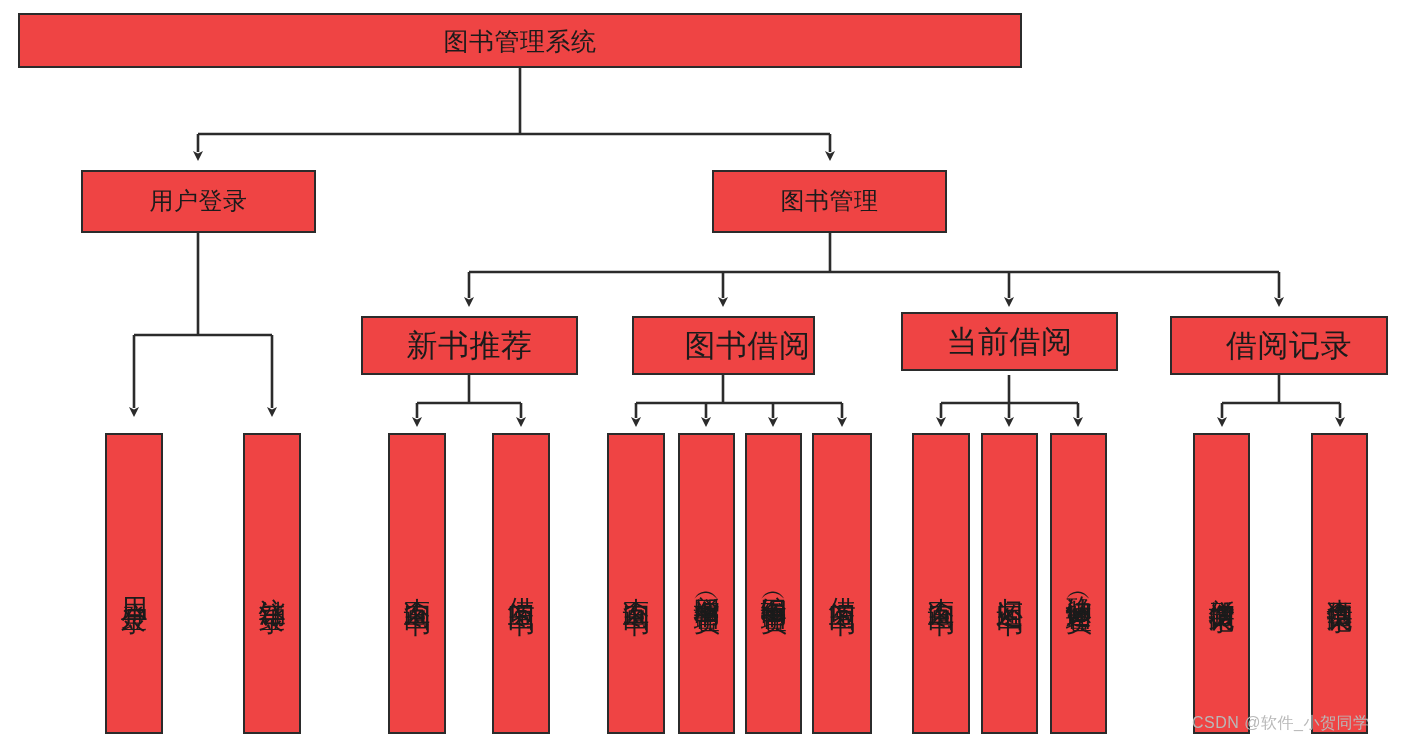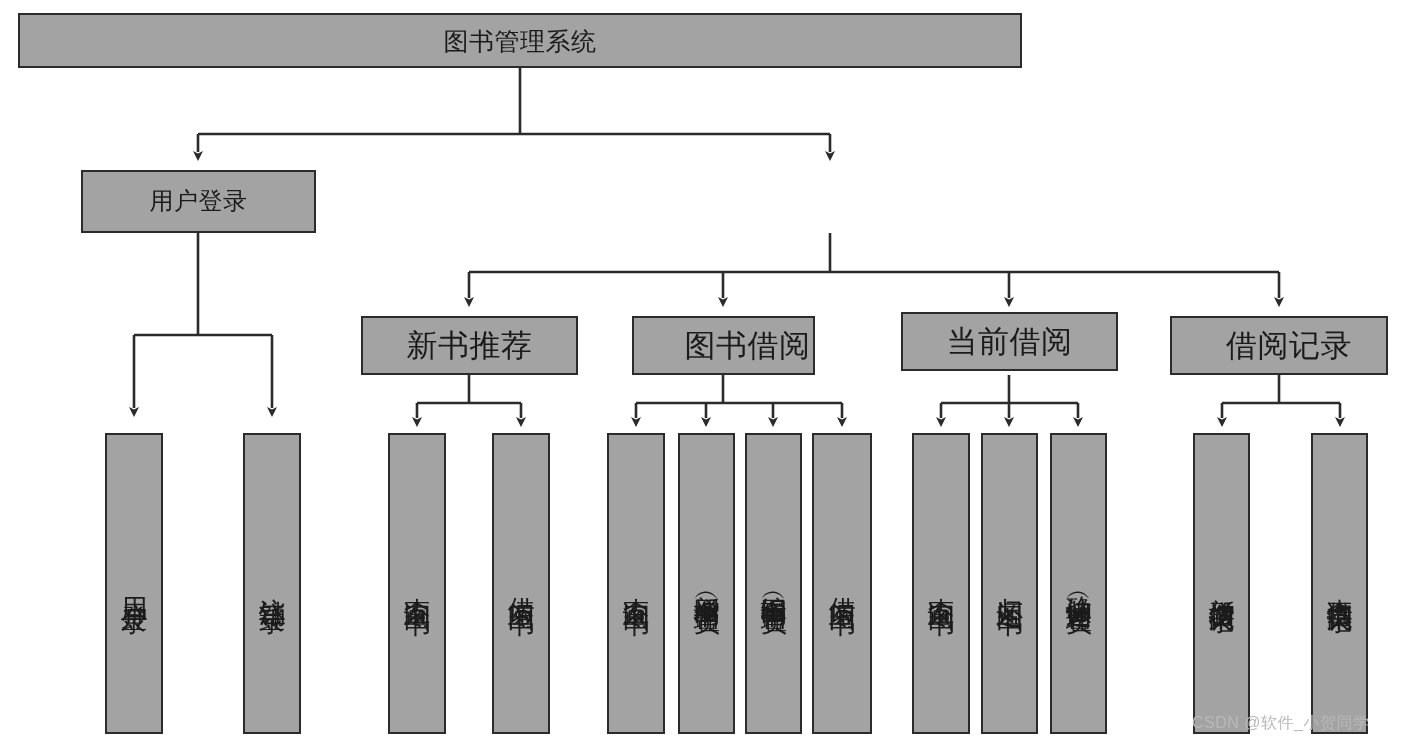--- a/index.html
+++ b/index.html
@@ -23,21 +23,21 @@
     position: absolute;
     top: 0;
     left: 0;
     width: 1405px;
     height: 747px;
   }
   .node-box {
     position: absolute;
     box-sizing: border-box;
     border: 2.5px solid #2b2b2b;
-    background: #a3a3a3;
+    background: #ef4444;
     display: flex;
     align-items: center;
     justify-content: center;
     color: #1b1b1b;
   }
   .node-label-h {
     font-size: 23px;
     line-height: 1.2;
     white-space: nowrap;
     letter-spacing: 0.5px;
@@ -131,20 +131,23 @@
     </g>
   </svg>
 
   <div class="node-box level-0" style="left:18px; top:13px; width:1004px; height:55px;">
     <span class="node-label-h">图书管理系统</span>
   </div>
 
   <div class="node-box level-1" style="left:81px; top:170px; width:235px; height:63px;">
     <span class="node-label-h">用户登录</span>
   </div>
+  <div class="node-box level-1" style="left:712px; top:170px; width:235px; height:63px;">
+    <span class="node-label-h">图书管理</span>
+  </div>
 
   <div class="node-box level-2" style="left:361px; top:316px; width:217px; height:59px;">
     <span class="node-label-h">新书推荐</span>
   </div>
   <div class="node-box level-2" style="left:632px; top:316px; width:183px; height:59px;padding-left:48px;">
     <span class="node-label-h">图书借阅</span>
   </div>
   <div class="node-box level-2" style="left:901px; top:312px; width:217px; height:59px;">
     <span class="node-label-h">当前借阅</span>
   </div>

